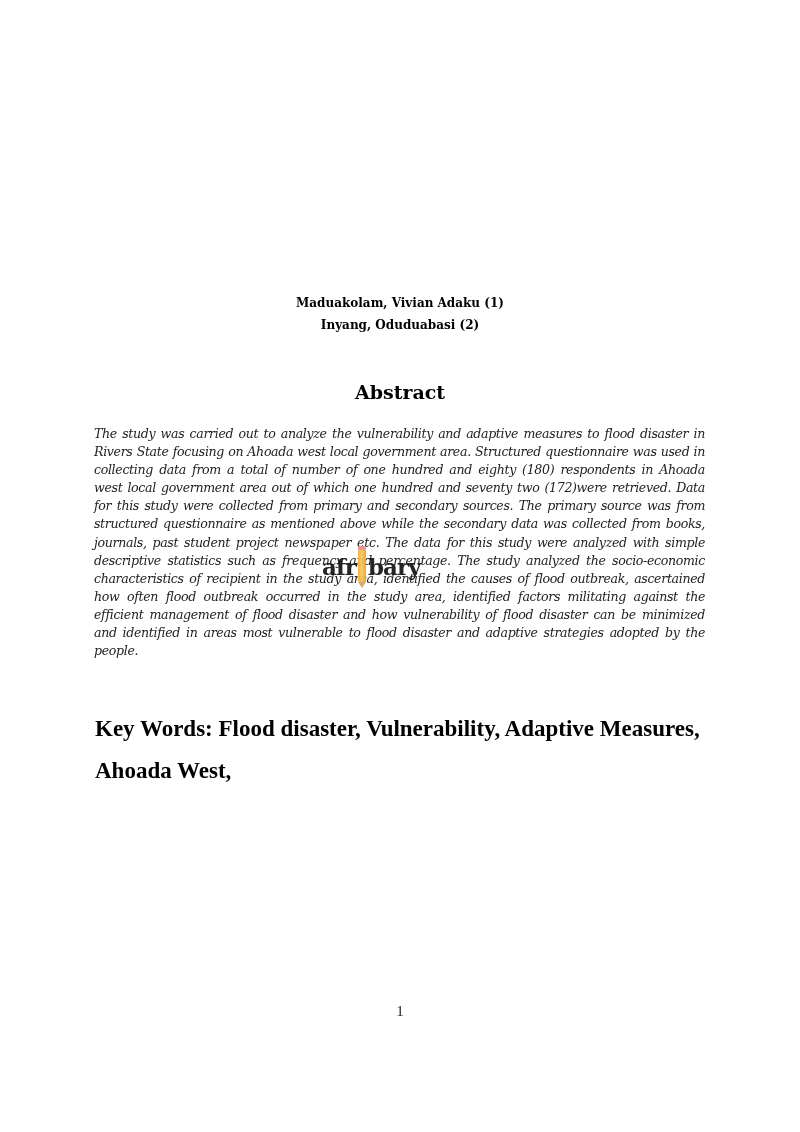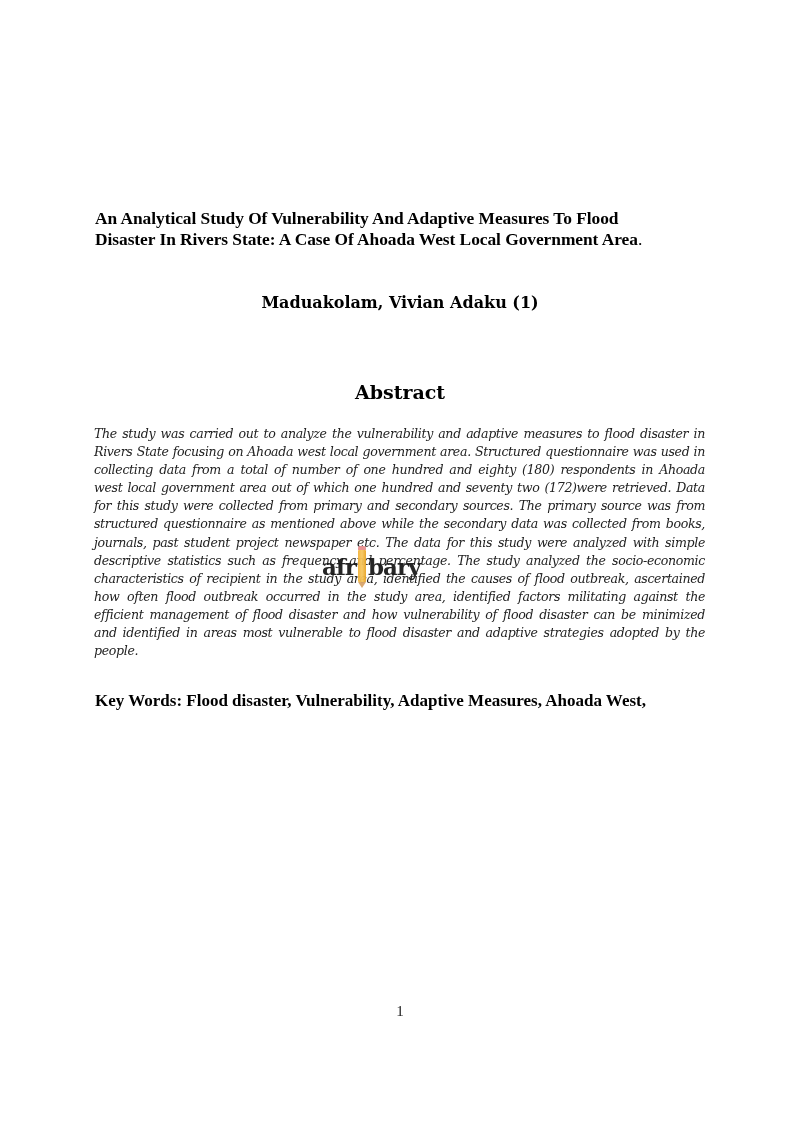--- a/index.html
+++ b/index.html
@@ -36,21 +36,21 @@
       font-weight: normal;
     }
     .authors {
       position: absolute;
       left: 0;
       top: 292px;
       width: 800px;
       text-align: center;
       font-family: "DejaVu Serif", serif;
       font-weight: bold;
-      font-size: 16px;
+      font-size: 12px;
       line-height: 22px;
     }
     .authors .author-line {
       display: block;
     }
     .abstract-heading {
       position: absolute;
       left: 0;
       top: 381px;
       width: 800px;
@@ -70,25 +70,25 @@
       font-size: 12.6px;
       line-height: 18.1px;
       text-align: justify;
       letter-spacing: -0.35px;
       word-spacing: 0.5px;
       color: #222222;
     }
     .keywords {
       position: absolute;
       left: 95px;
-      top: 680px;
+      top: 708px;
       width: 620px;
       font-family: "Liberation Serif", serif;
       font-weight: bold;
-      font-size: 17px;
+      font-size: 23px;
       line-height: 42px;
     }
     .keywords .kw-line {
       display: block;
     }
     .page-number {
       position: absolute;
       left: 0;
       top: 1002px;
       width: 800px;
@@ -141,27 +141,24 @@
       border-left: 4px solid transparent;
       border-right: 4px solid transparent;
       border-top: 6px solid #d9a56b;
     }
   </style>
 </head>
 <body>
 
 <div class="page">
 
-  <div class="title">
-    <span>An Analytical Study Of Vulnerability And Adaptive Measures To Flood</span><br>
-    <span>Disaster In Rivers State: A Case Of Ahoada West Local Government Area</span><span class="period">.</span>
-  </div>
 
   <div class="authors">
     <span class="author-line">Maduakolam, Vivian Adaku (1)</span>
+    <span class="author-line">Inyang, Oduduabasi (2)</span>
   </div>
 
   <div class="abstract-heading">Abstract</div>
 
   <div class="abstract-body">The study was carried out to analyze the vulnerability and adaptive measures to flood disaster in Rivers State focusing on Ahoada west local government area. Structured questionnaire was used in collecting data from a total of number of one hundred and eighty  (180) respondents in Ahoada west local government area out of which one hundred and seventy two  (172)were retrieved. Data for this study were collected from primary and secondary sources.  The primary source was from structured questionnaire as mentioned above while the secondary data was collected from books, journals, past student project newspaper etc.  The data for this study were analyzed with simple descriptive statistics such as frequency and percentage. The study analyzed the socio-economic characteristics of recipient in the study area, identified the causes of flood outbreak, ascertained how often flood outbreak occurred in the study area, identified factors militating against the efficient management of flood disaster and how vulnerability of flood disaster can be minimized and identified in areas most vulnerable to flood disaster and adaptive strategies adopted by the people.</div>
 
   <div class="watermark">
     <span class="wm-text">afr</span>
     <span class="pencil"></span>
     <span class="wm-text">bary</span>

